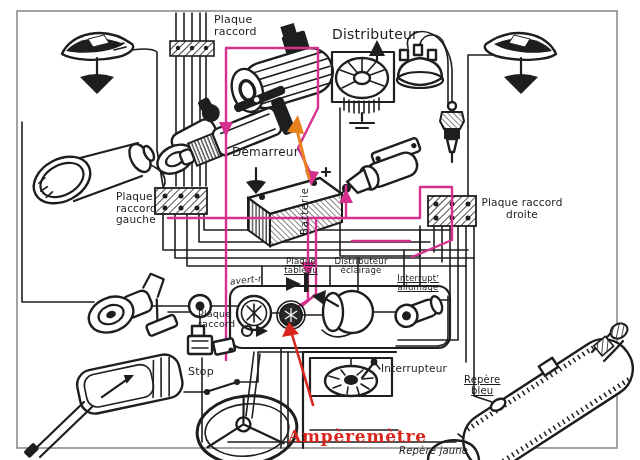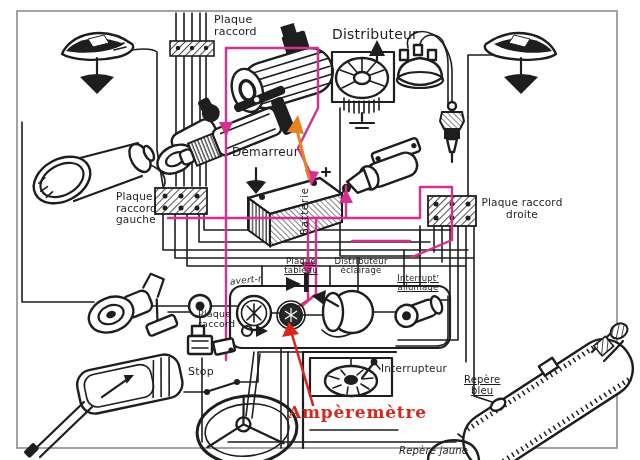--- a/index.html
+++ b/index.html
@@ -19,21 +19,21 @@
   .ra {stroke:#d9261c;stroke-width:2.6;fill:none;stroke-linecap:round;}
   .raf{fill:#d9261c;stroke:none;}
   
   .lbl{position:absolute;color:#1d1d1d;font-size:10px;line-height:1.1;
        white-space:pre-line;letter-spacing:.2px;}
   .und{text-decoration:underline;text-align:center;}
   .ctr{text-align:center;}
   .vert{writing-mode:vertical-rl;transform:rotate(180deg);letter-spacing:1px;}
   .cursive{font-style:italic;transform:rotate(-6deg);}
   .redtxt{font-family:"DejaVu Serif",serif;font-weight:bold;font-size:17px;
-          color:#d9261c;letter-spacing:.8px;}
+          color:#d9261c;letter-spacing:.8px;margin-top:24px;}
 </style>
 </head>
 <body>
 
 <div id="screen">
 
 <svg id="draw" width="640" height="460" viewBox="0 0 640 460">
   <defs>
     <pattern id="hd" width="5" height="5" patternUnits="userSpaceOnUse" patternTransform="rotate(45)">
       <rect width="5" height="5" fill="#ffffff"></rect>

